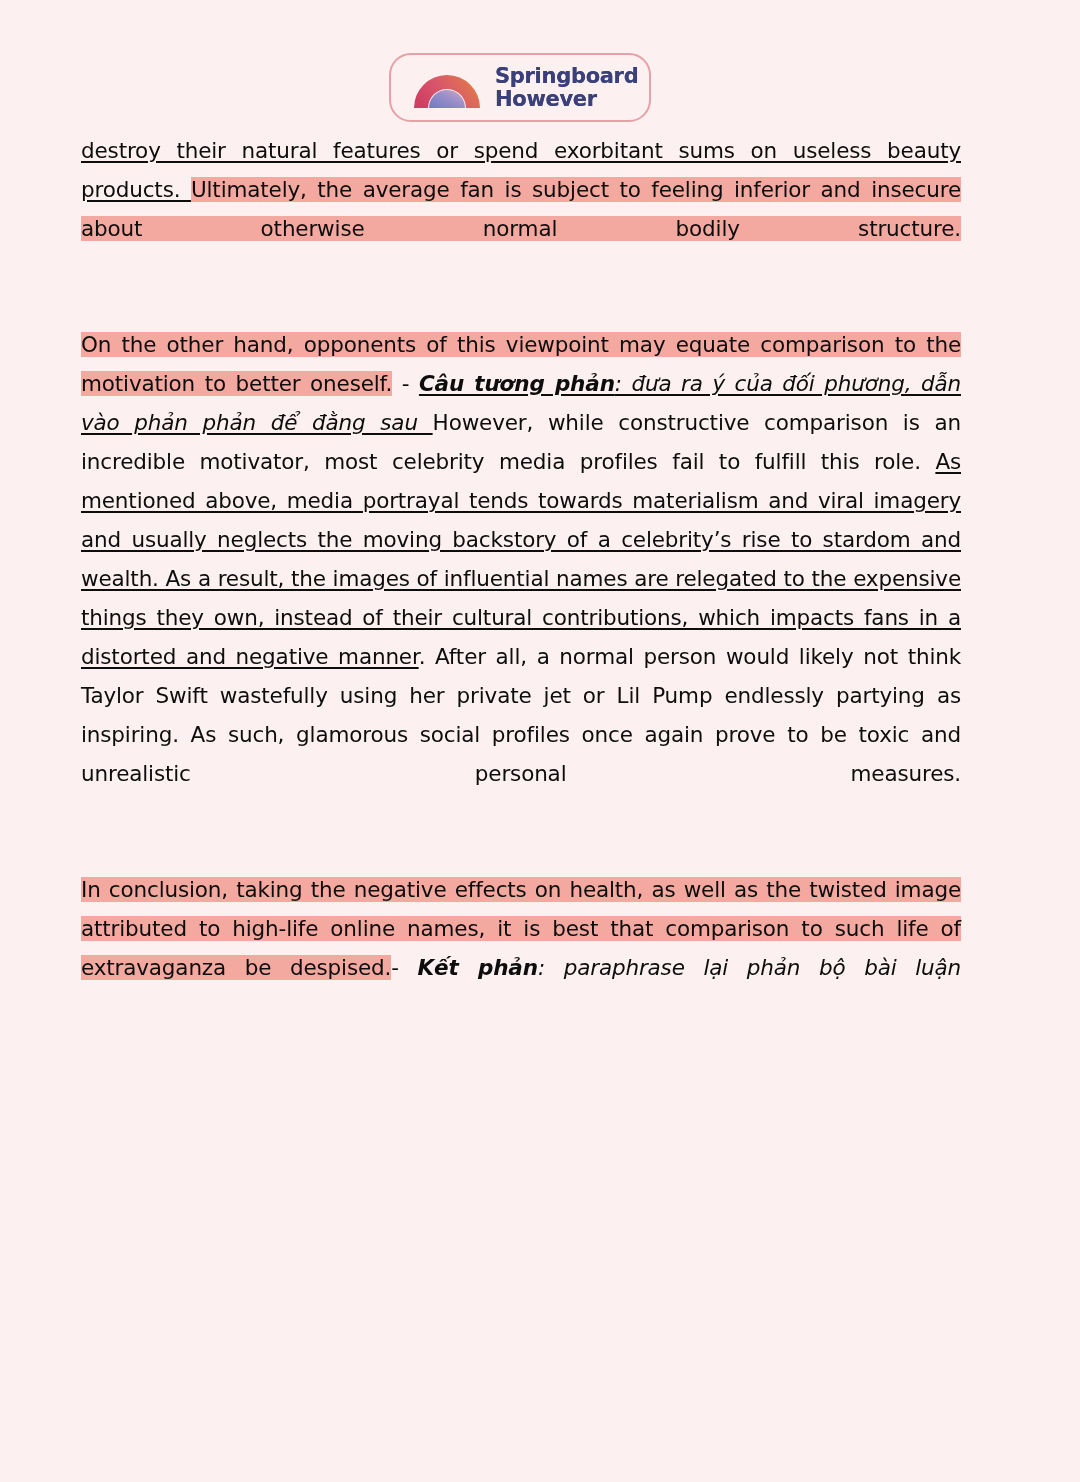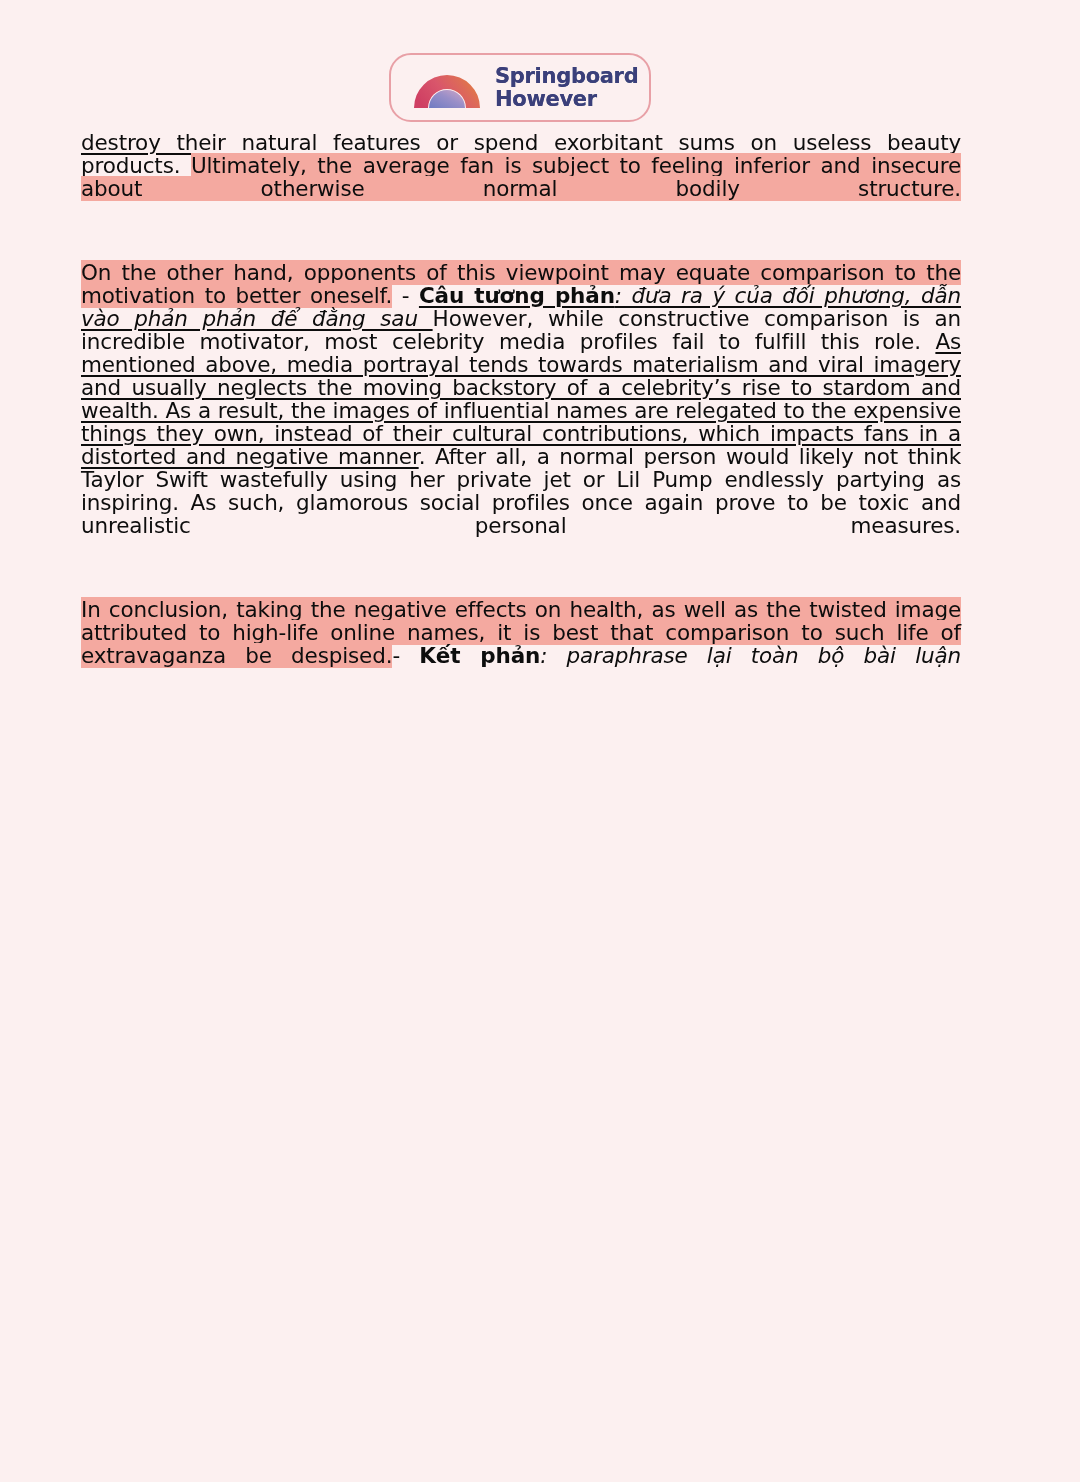--- a/index.html
+++ b/index.html
@@ -67,21 +67,21 @@
     position: absolute;
     left: 81px;
     top: 131px;
     width: 880px;
   }
 
   p.para {
     margin: 0 0 38px 0;
     font-family: "DejaVu Sans", sans-serif;
     font-size: 21.5px;
-    line-height: 23px;
+    line-height: 39px;
     color: #0d0d0d;
     text-align: justify;
     text-justify: inter-word;
     letter-spacing: -0.15px;
   }
   p.para:last-child {
     margin-bottom: 0;
   }
   
   p.para::after {
@@ -97,20 +97,21 @@
   }
   .u {
     text-decoration: underline;
     text-underline-offset: 3px;
     text-decoration-thickness: 1.6px;
   }
   .it {
     font-style: italic;
   }
   .bi {
+    font-style: italic;
     font-weight: bold;
   }
 </style>
 </head>
 <body>
 
 <div class="page">
 
   <div class="logo-wrap">
     <svg class="logo-mark" viewBox="0 0 68 42" aria-hidden="true">
@@ -132,16 +133,16 @@
     </svg>
     <div class="logo-text">
       <span>Springboard</span>
       <span>However</span>
     </div>
   </div>
 
   <div class="content">
     <p class="para"><span class="u">destroy their natural features or spend exorbitant sums on useless beauty products. </span><span class="hl">Ultimately, the average fan is subject to feeling inferior and insecure about otherwise normal bodily structure.</span></p>
     <p class="para"><span class="hl">On the other hand, opponents of this viewpoint may equate comparison to the motivation to better oneself.</span><span> - </span><span class="u bi">Câu tương phản</span><span class="u it">: đưa ra ý của đối phương, dẫn vào phản phản để đằng sau </span><span>However, while constructive comparison is an incredible motivator, most celebrity media profiles fail to fulfill this role. </span><span class="u">As mentioned above, media portrayal tends towards materialism and viral imagery and usually neglects the moving backstory of a celebrity’s rise to stardom and wealth. As a result, the images of influential names are relegated to the expensive things they own, instead of their cultural contributions, which impacts fans in a distorted and negative manner</span><span>. After all, a normal person would likely not think Taylor Swift wastefully using her private jet or Lil Pump endlessly partying as inspiring. As such, glamorous social profiles once again prove to be toxic and unrealistic personal measures.</span></p>
-    <p class="para"><span class="hl">In conclusion, taking the negative effects on health, as well as the twisted image attributed to high-life online names, it is best that comparison to such life of extravaganza be despised.</span><span>- </span><span class="bi">Kết phản</span><span class="it">: paraphrase lại toàn bộ bài luận</span></p>
+    <p class="para"><span class="hl">In conclusion, taking the negative effects on health, as well as the twisted image attributed to high-life online names, it is best that comparison to such life of extravaganza be despised.</span><span>- </span><span class="bi">Kết phản</span><span class="it">: paraphrase lại phản bộ bài luận</span></p>
   </div>
 
 </div>
 
 </body></html>

